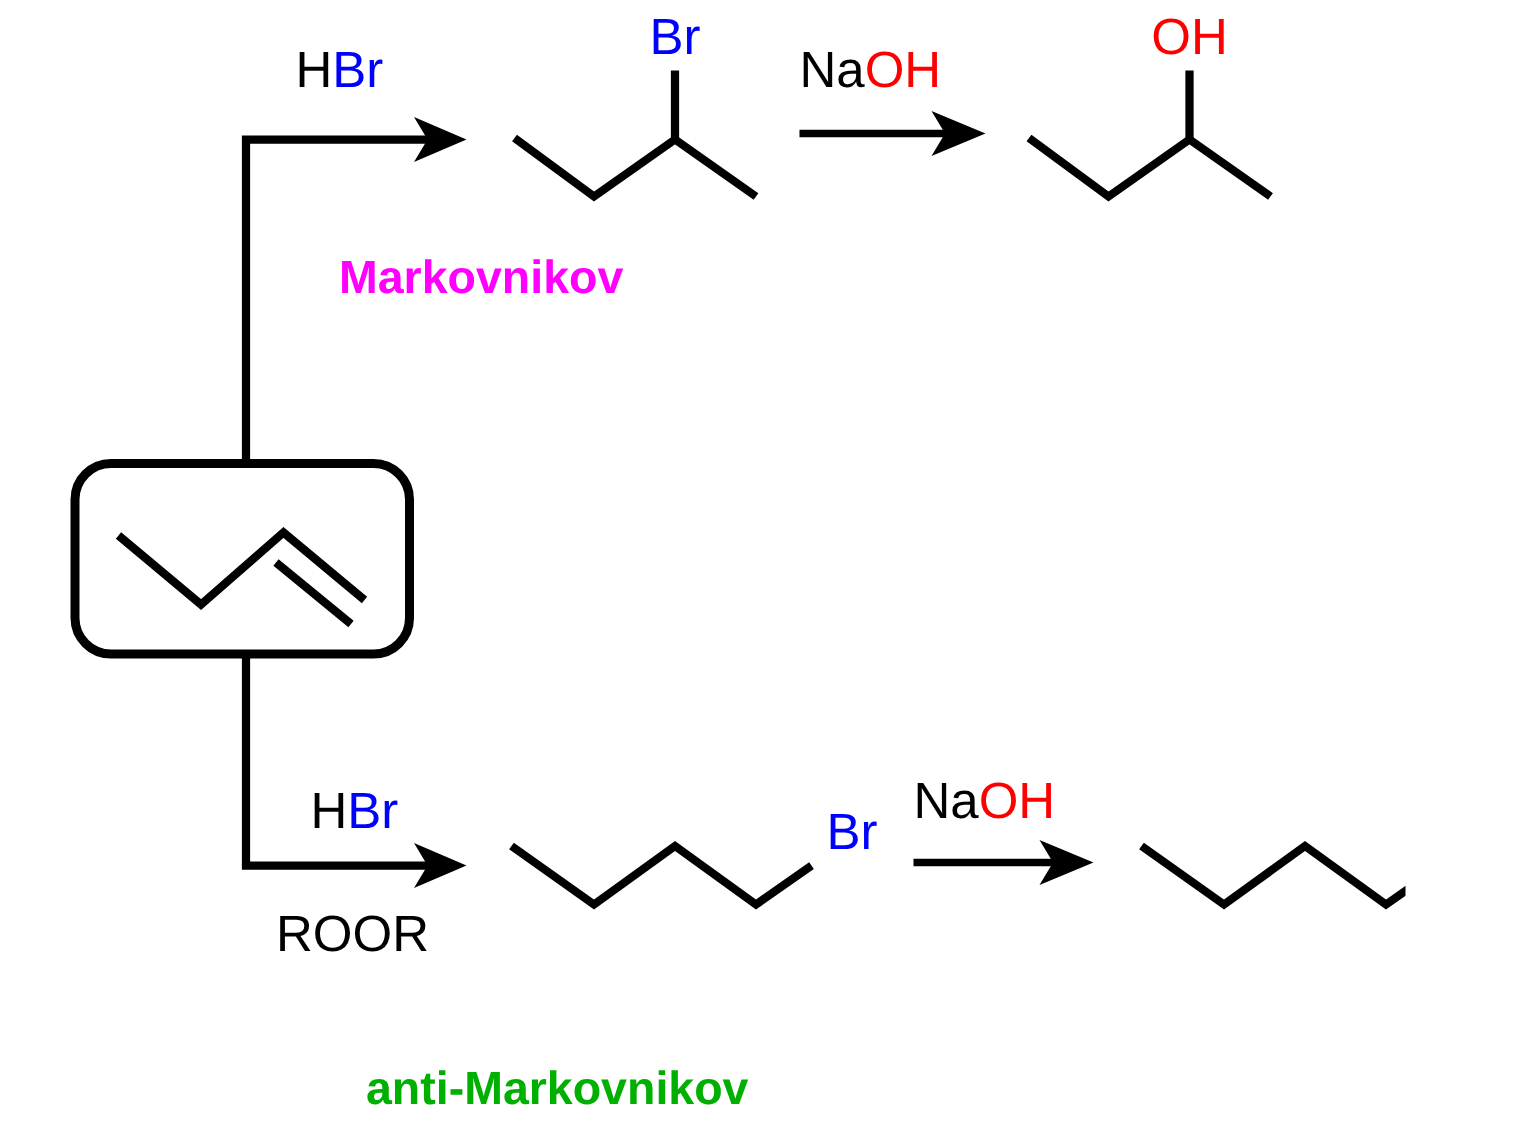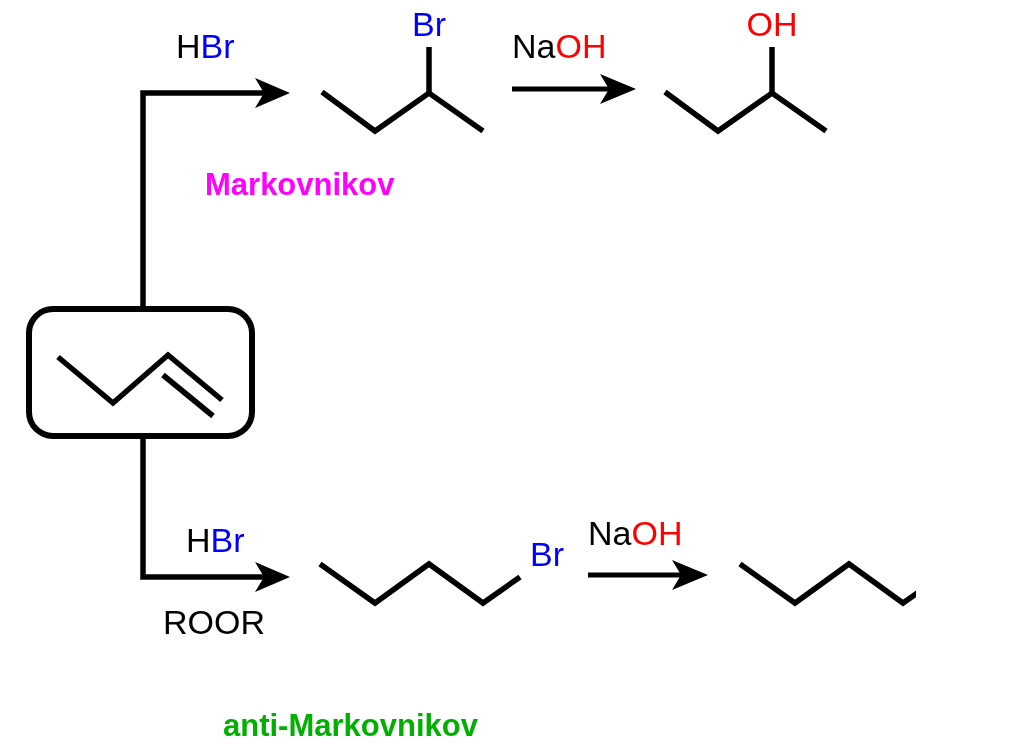--- a/index.html
+++ b/index.html
@@ -9,20 +9,21 @@
   }
   body {
     font-family: "Liberation Sans", sans-serif;
   }
   #canvas {
     position: relative;
     width: 916px;
     height: 752px;
     background: #ffffff;
     overflow: hidden;
+    margin-left: 21px;
   }
   #scheme-svg {
     position: absolute;
     left: 0;
     top: 0;
     width: 1024px;
     height: 752px;
   }
   .reagent-text {
     font-family: "Liberation Sans", sans-serif;

